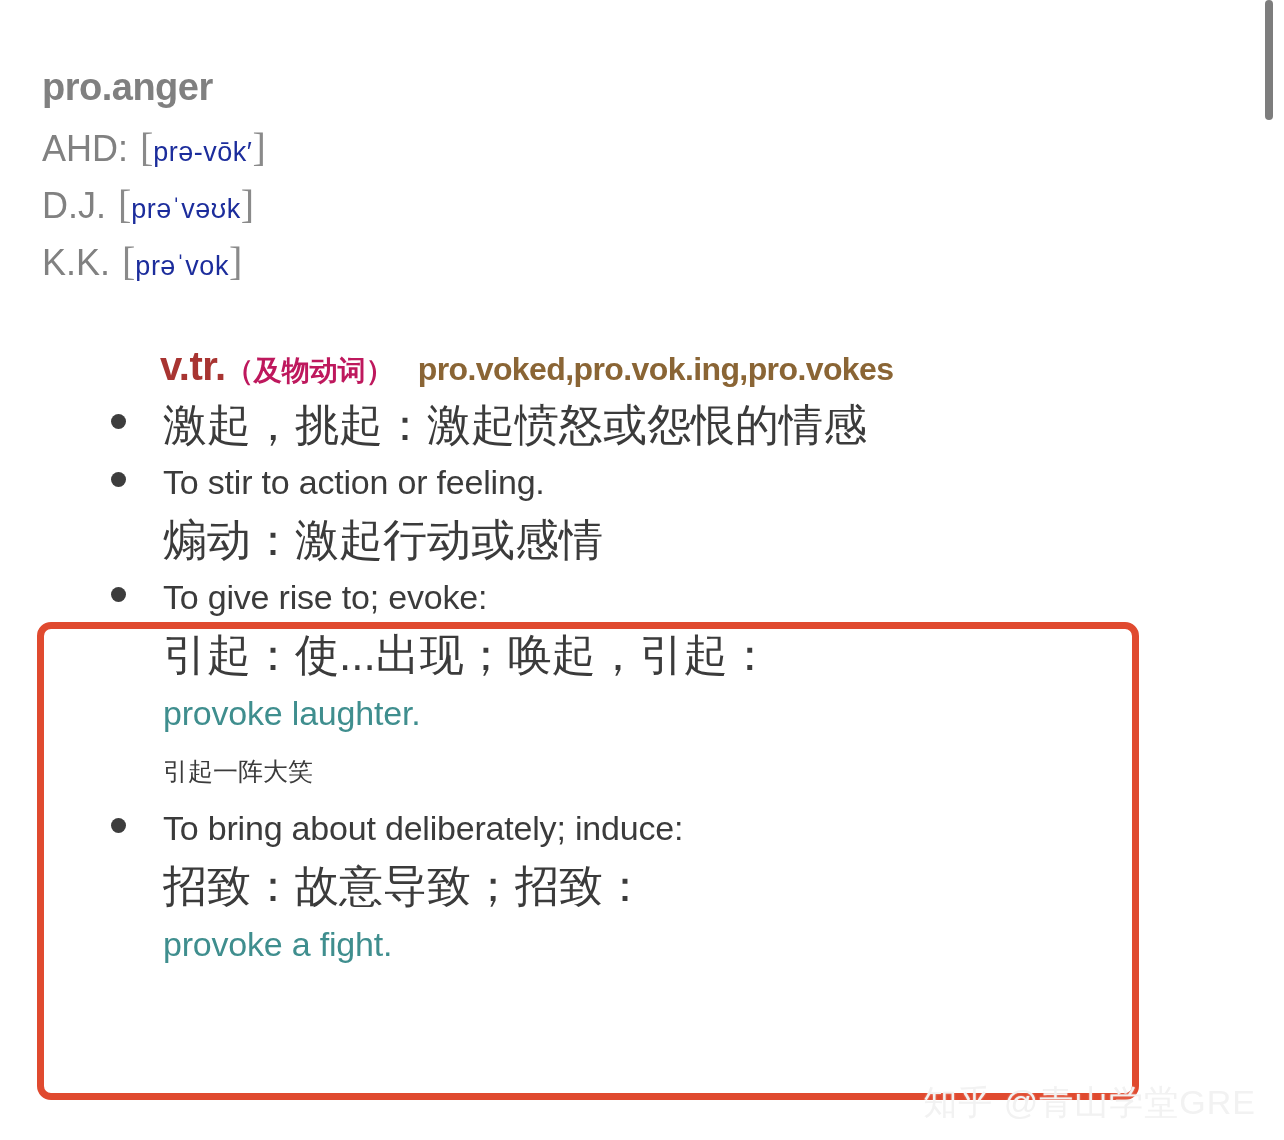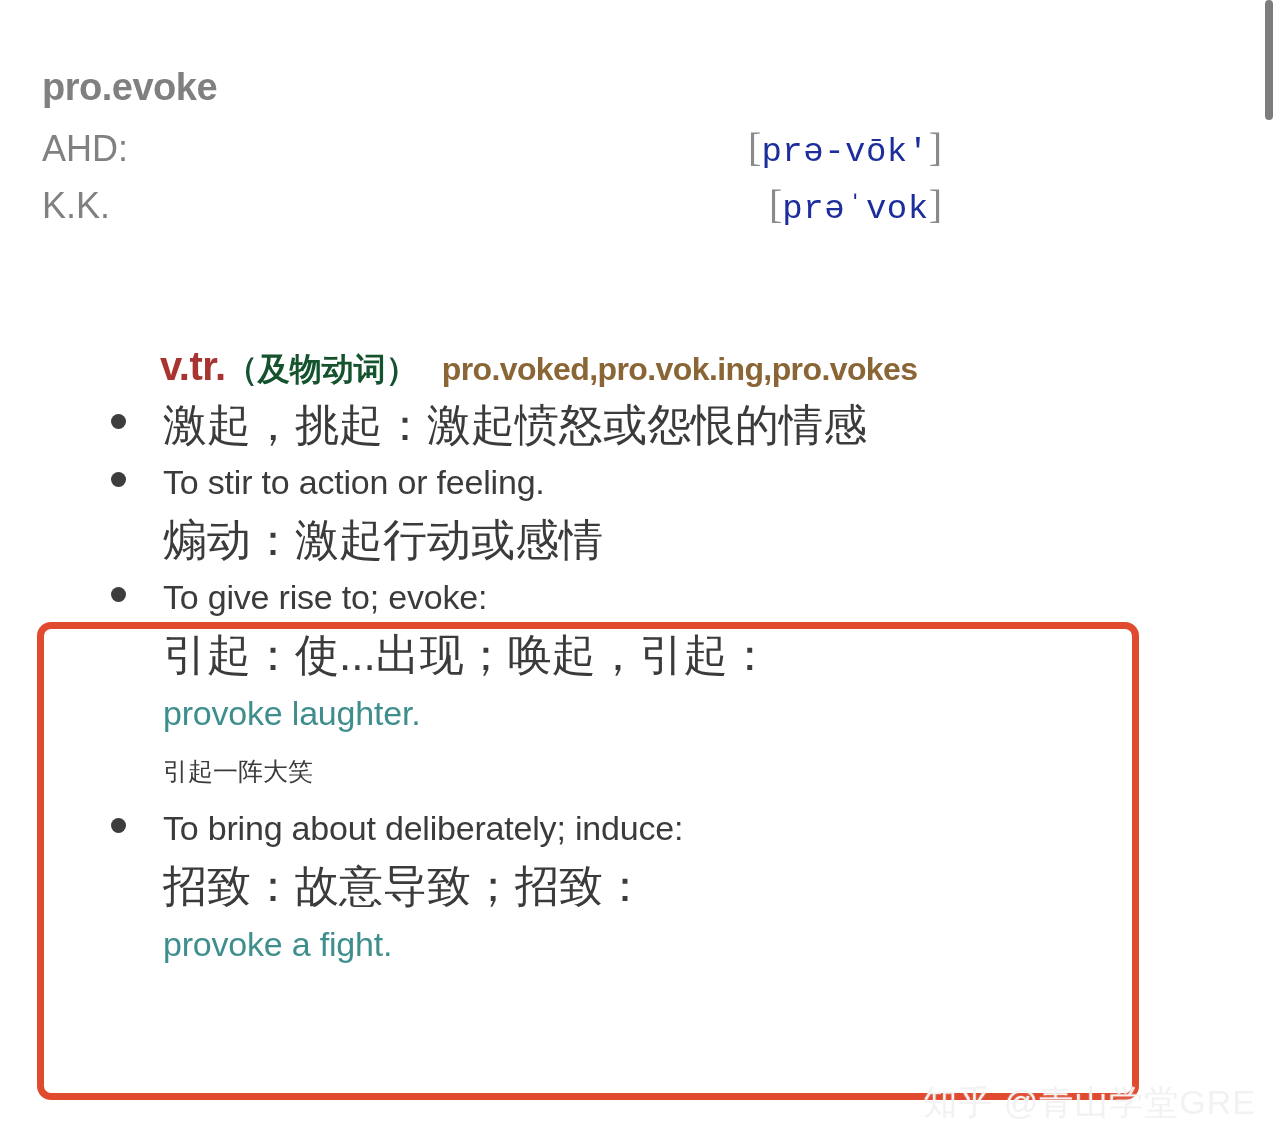--- a/index.html
+++ b/index.html
@@ -55,58 +55,57 @@
     position: absolute;
     left: 42px;
     top: 124px;
     width: 900px;
   }
   .pron-row {
     display: flex;
     align-items: baseline;
     height: 57px;
     white-space: nowrap;
-    justify-content: space-between;
   }
   .pron-label {
     font-size: 36px;
     color: #818181;
     font-weight: normal;
     letter-spacing: 0px;
   }
   .pron-value {
     font-family: "Liberation Serif", "DejaVu Serif", serif;
     font-size: 35px;
     color: #8e8e8e;
     margin-left: 12px;
   }
   .pron-value .ipa {
     color: #1c2d9c;
-    font-family: Liberation Mono, monospace;
-    font-size: 34px;
+    font-family: Liberation Sans, sans-serif;
+    font-size: 27px;
     letter-spacing: 0.5px;
   }
   .bracket { color: #8a8a8a; font-size: 40px; font-family: "Liberation Serif", serif; }
 
   
   .pos-line {
     position: absolute;
     left: 160px;
     top: 344px;
     white-space: nowrap;
     font-weight: bold;
   }
   .pos-tag {
     font-size: 40px;
     color: #a83431;
     letter-spacing: -0.5px;
   }
   .pos-cn {
-    font-size: 32px;
-    color: #14532d;
+    font-size: 28px;
+    color: #be185d;
   }
   .pos-inflections {
     font-size: 32px;
     color: #8a6535;
     margin-left: 24px;
     letter-spacing: -0.6px;
   }
 
   
   .defs {
@@ -185,29 +184,33 @@
 </style>
 </head>
 <body>
 
 <div id="page">
 
   <div class="scrollbar-track">
     <div class="scrollbar-thumb" style="height: 120px;"></div>
   </div>
 
-  <div class="headword">pro.evoke</div>
+  <div class="headword">pro.anger</div>
 
   <div class="pron-list">
 
     <div class="pron-row">
       <span class="pron-label">AHD:</span>
       <span class="pron-value"><span class="bracket">[</span><span class="ipa">prə-vōk′</span><span class="bracket">]</span></span>
     </div>
 
+    <div class="pron-row">
+      <span class="pron-label">D.J.</span>
+      <span class="pron-value"><span class="bracket">[</span><span class="ipa">prəˈvəʊk</span><span class="bracket">]</span></span>
+    </div>
 
     <div class="pron-row">
       <span class="pron-label">K.K.</span>
       <span class="pron-value"><span class="bracket">[</span><span class="ipa">prəˈvok</span><span class="bracket">]</span></span>
     </div>
 
   </div>
 
   <div class="pos-line">
     <span class="pos-tag">v.tr.</span><span class="pos-cn">（及物动词）</span><span class="pos-inflections">pro.voked,pro.vok.ing,pro.vokes</span>

